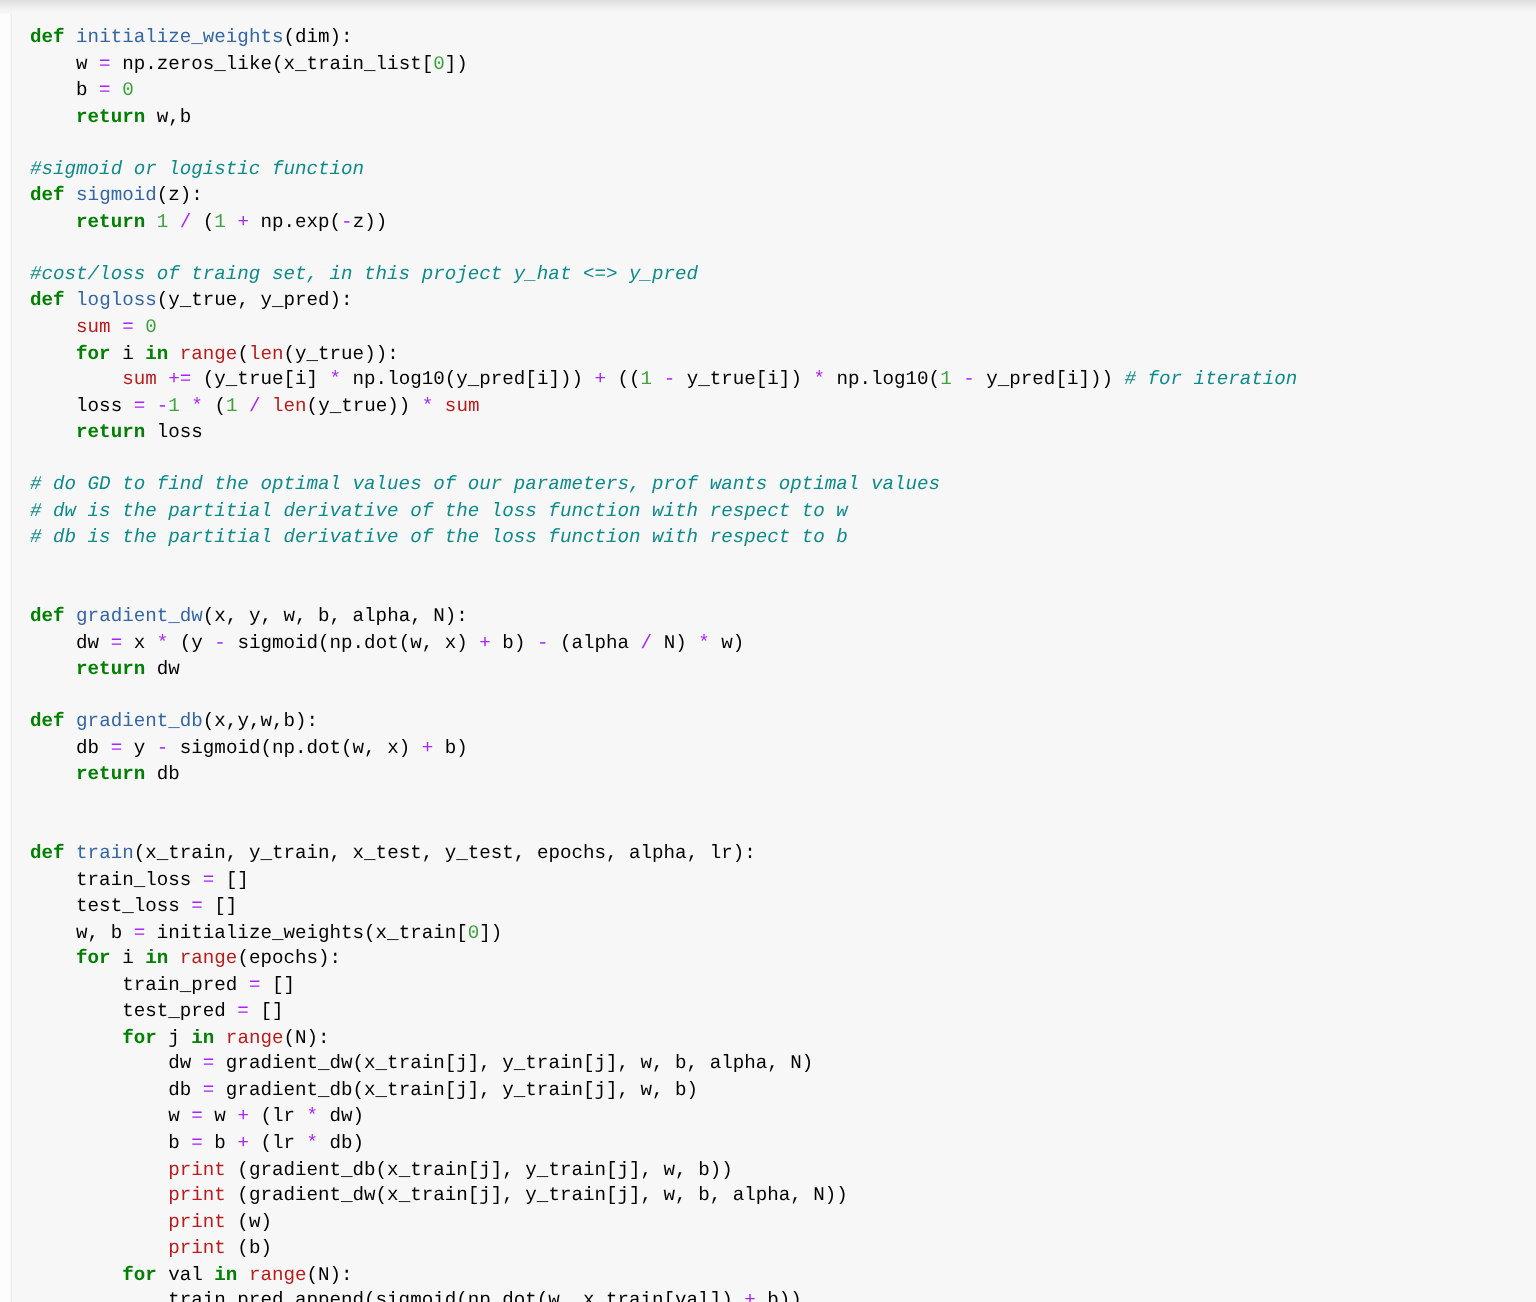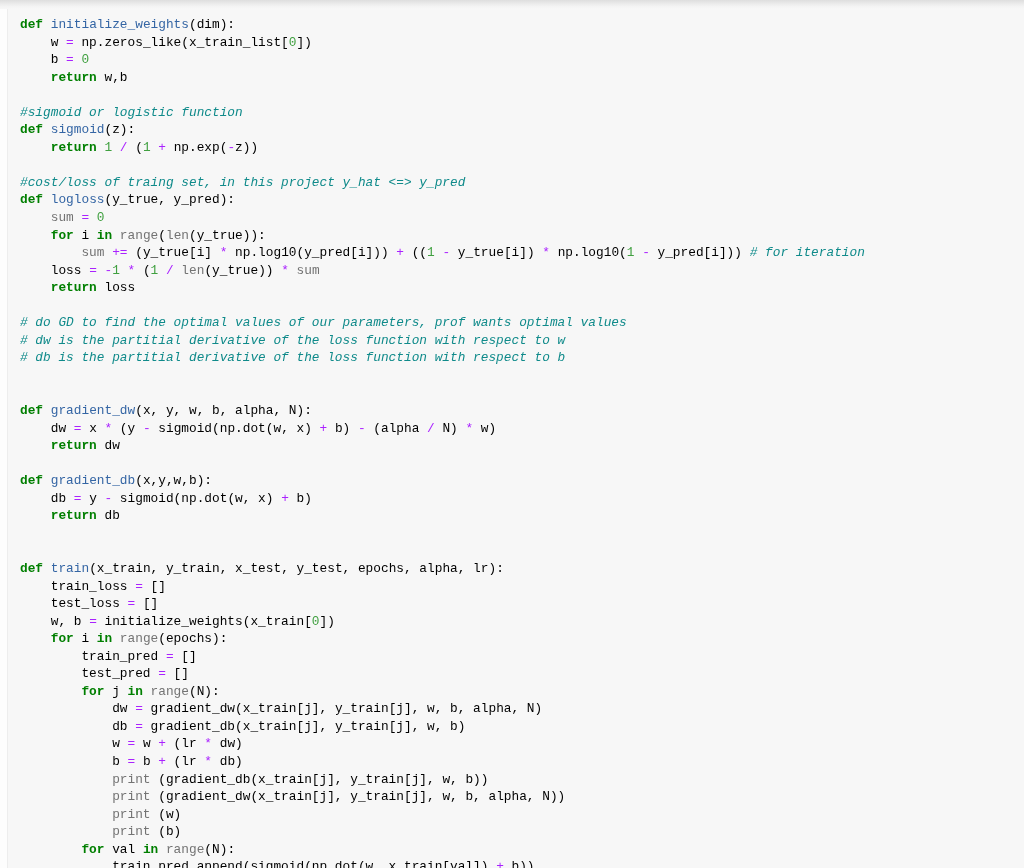--- a/index.html
+++ b/index.html
@@ -63,21 +63,21 @@
     white-space: pre;
     color: #000000;
     -webkit-font-smoothing: none;
   }
 
   .ln { display: block; height: 17.55px; }
 
   
   .kw    { color: #007f00; font-weight: bold; }   
   .fn    { color: #3465a4; }                       
-  .bi    { color: #737373; }                       
+  .bi    { color: #b91c1c; }                       
   .num   { color: #40a040; }                       
   .op    { color: #aa22ff; }                       
   .cmt   { color: #0f8a8a; font-style: italic; }   
   .pl    { color: #000000; }                       
 </style>
 </head>
 <body>
 
 <div id="code-viewer">
 

